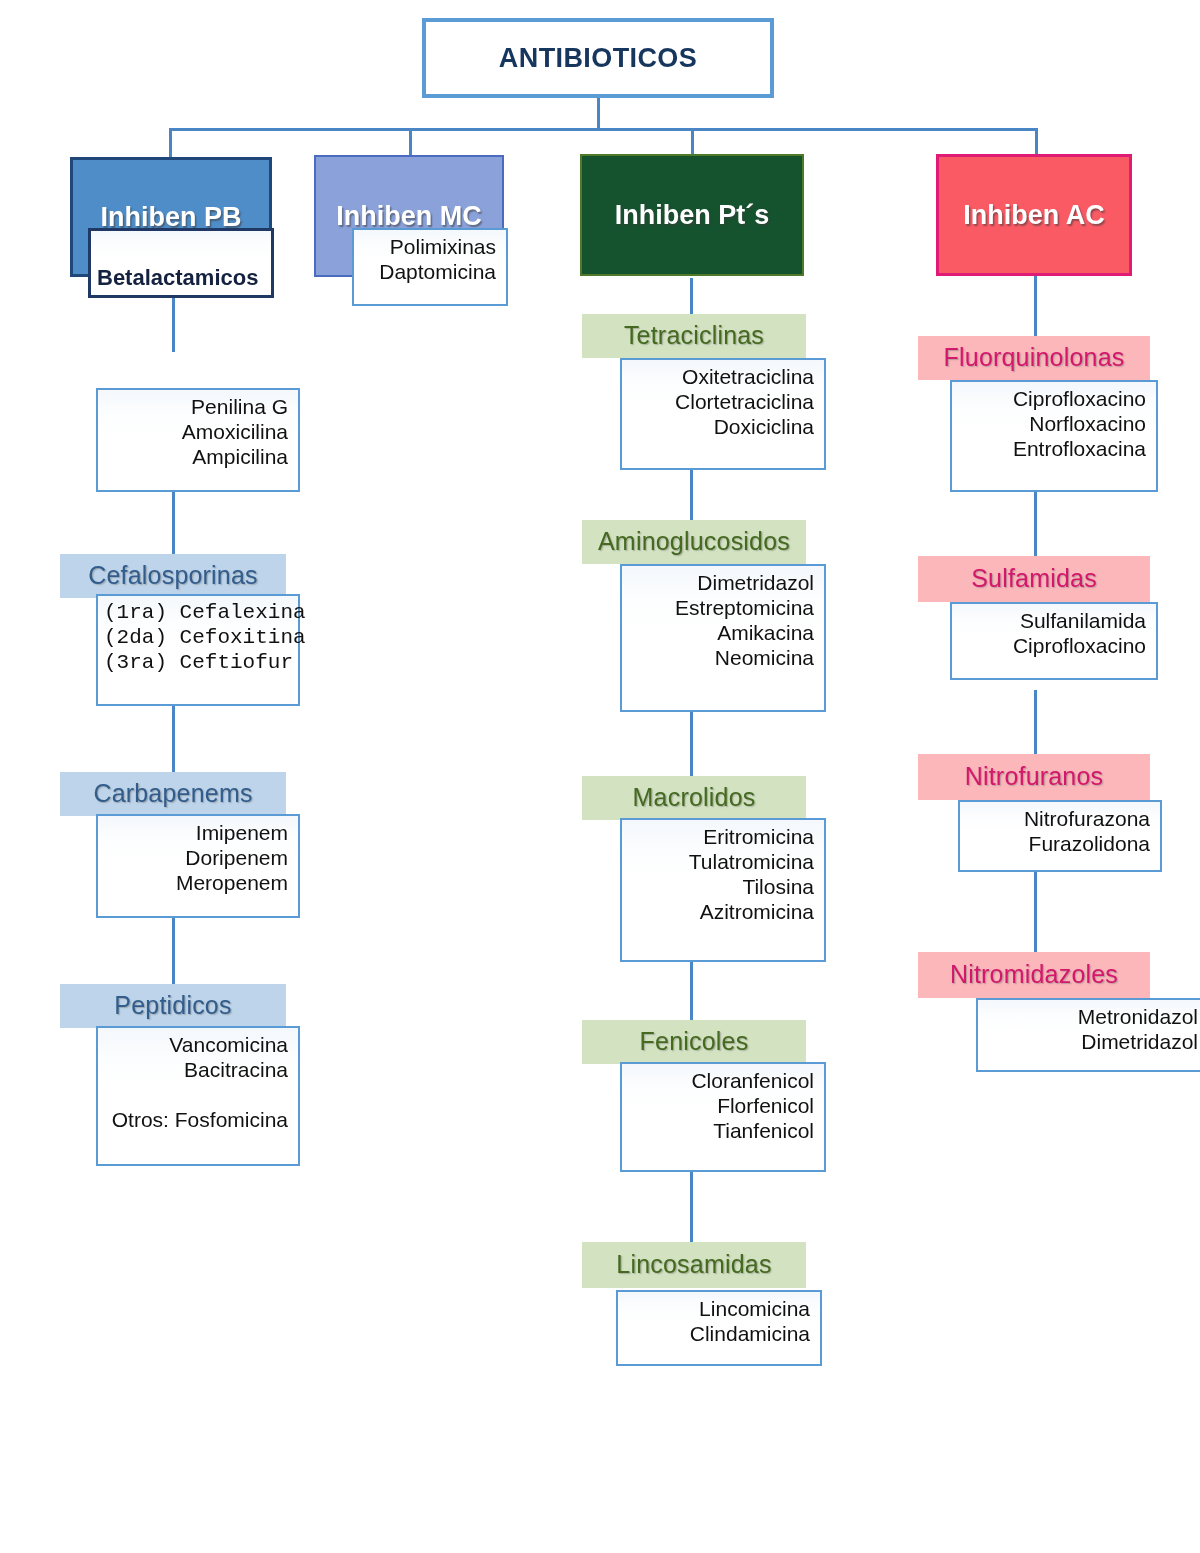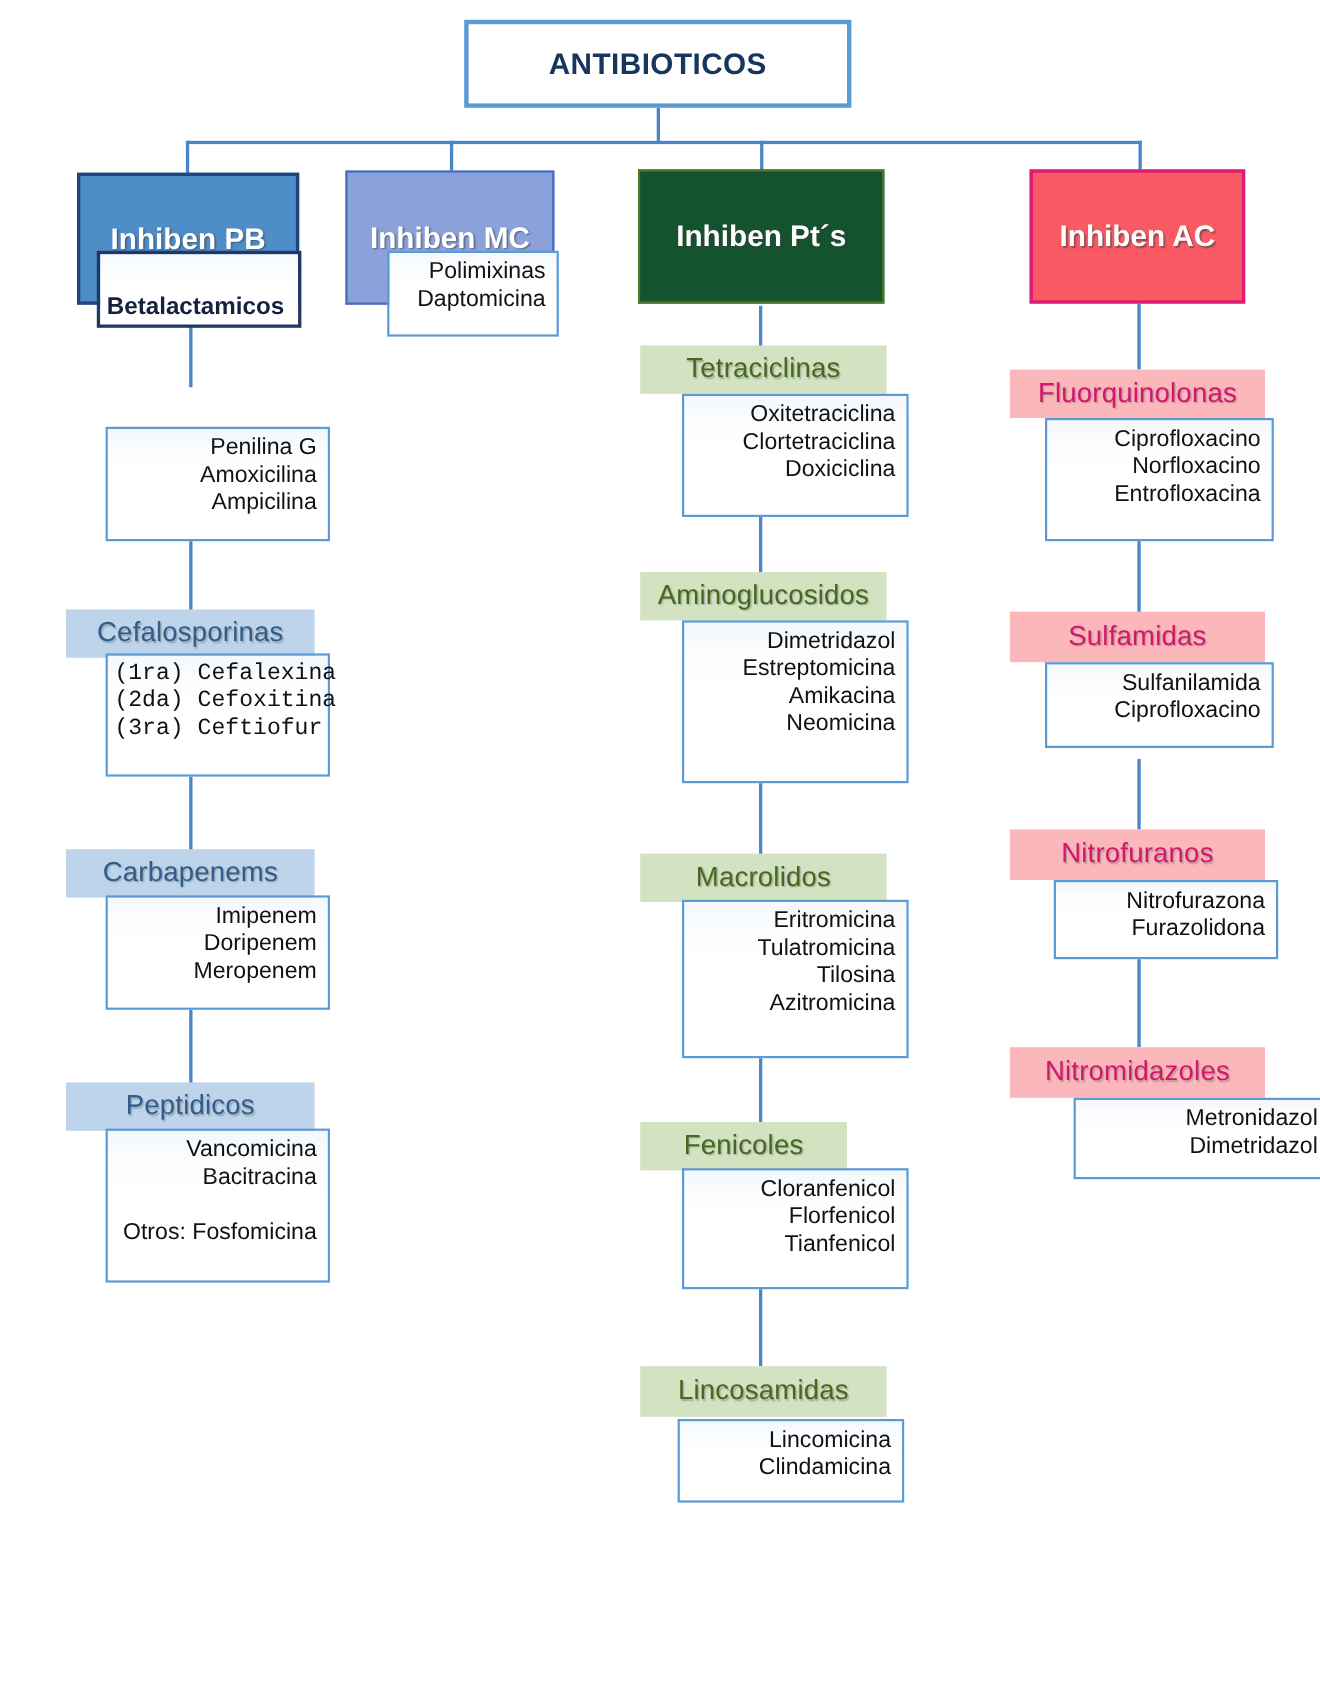--- a/index.html
+++ b/index.html
@@ -185,21 +185,21 @@
   <div class="band band-green" style="left:582px;top:776px;width:224px;height:44px;">
     <span class="t">Macrolidos</span>
   </div>
   <div class="listbox" style="left:620px;top:818px;width:206px;height:144px;">
     <div class="li">Eritromicina</div>
     <div class="li">Tulatromicina</div>
     <div class="li">Tilosina</div>
     <div class="li">Azitromicina</div>
   </div>
 
-  <div class="band band-green" style="left:582px;top:1020px;width:188px;height:44px;">
+  <div class="band band-green" style="left:582px;top:1020px;width:224px;height:44px;">
     <span class="t">Fenicoles</span>
   </div>
   <div class="listbox" style="left:620px;top:1062px;width:206px;height:110px;">
     <div class="li">Cloranfenicol</div>
     <div class="li">Florfenicol</div>
     <div class="li">Tianfenicol</div>
   </div>
 
   <div class="band band-green" style="left:582px;top:1242px;width:224px;height:46px;">
     <span class="t">Lincosamidas</span>

